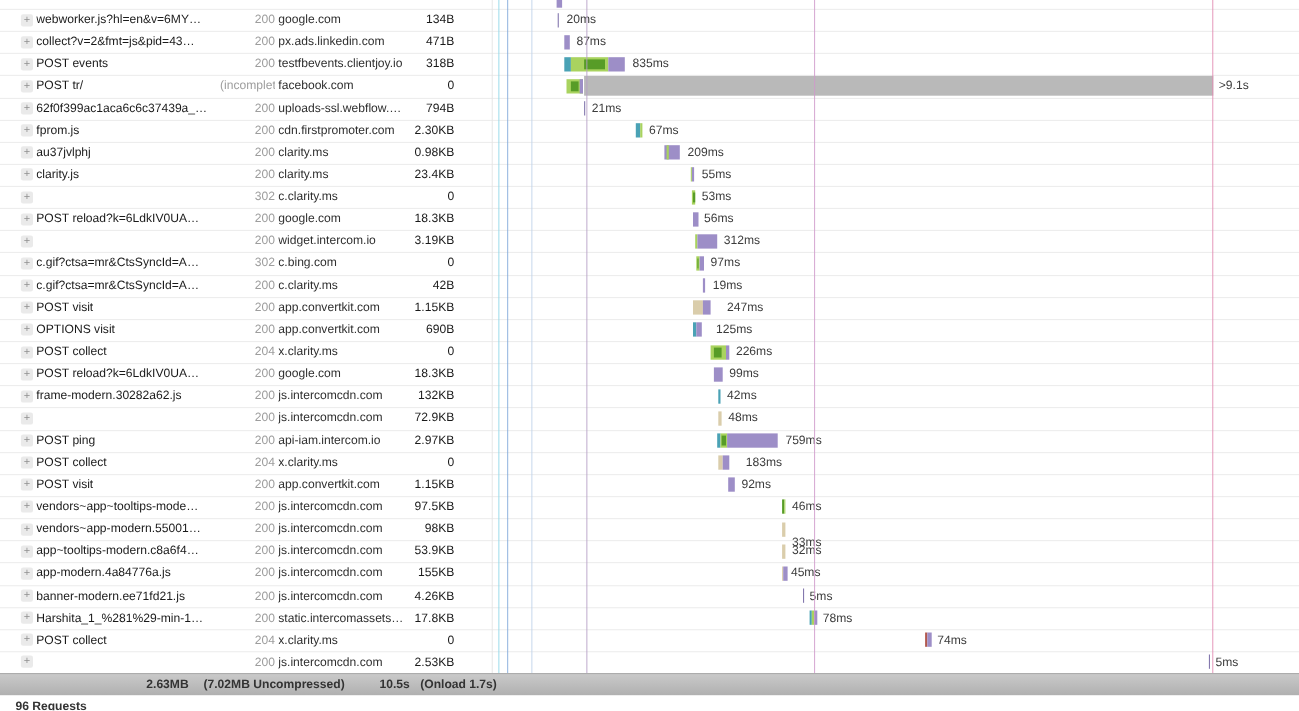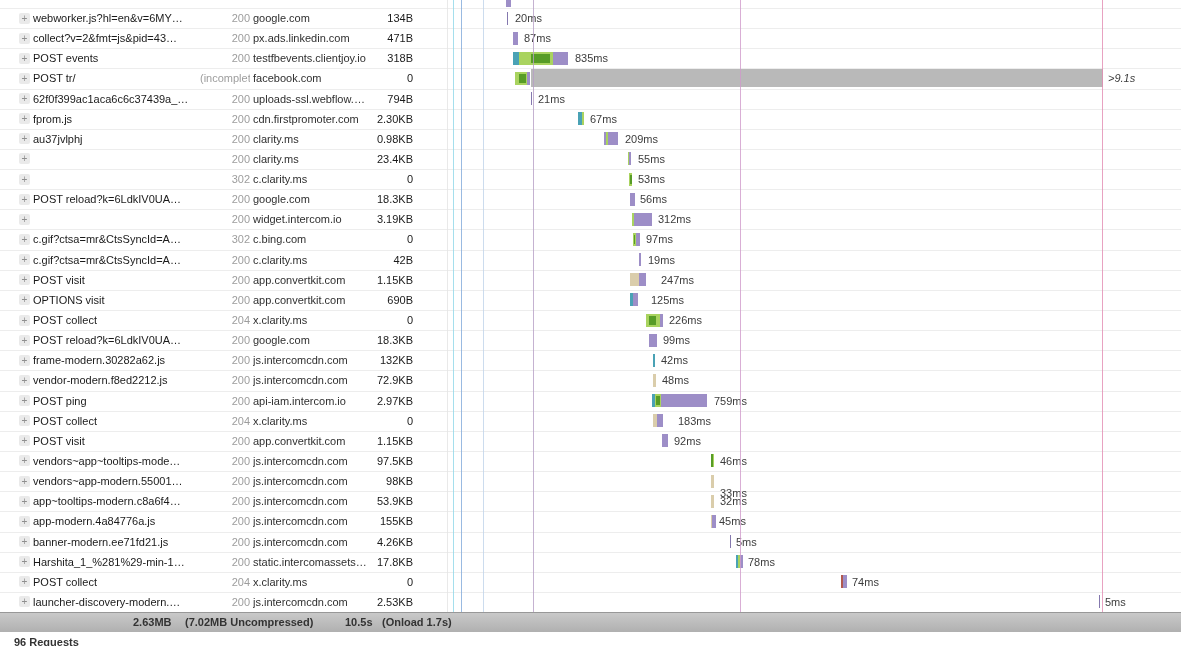--- a/index.html
+++ b/index.html
@@ -72,21 +72,21 @@
     <div class="cell status">200</div>
     <div class="cell domain">testfbevents.clientjoy.io</div>
     <div class="cell size">318B</div>
   </div>
       <div class="row" style="top: 68.405px;">
     <div class="wf">
           <div class="seg" style="left: 515px; width: 15px; background: rgb(169, 211, 95);"></div>
           <div class="seg" style="left: 519px; width: 7px; background: rgb(87, 156, 39); height: 9px; top: 5.5px;"></div>
           <div class="seg" style="left: 526.5px; width: 3.5px; background: rgb(157, 142, 199);"></div>
           <div class="seg" style="left: 531px; width: 572px; background: rgb(185, 185, 185); height: 18px; top: 1px;"></div>
-          <div class="wlabel" style="left: 1108px; font-style: italic;">&gt;9.1s</div>
+          <div class="wlabel" style="left: 1108px;">&gt;9.1s</div>
         </div>
     <span class="plus">+</span>
     <div class="cell name">POST tr/</div>
     <div class="cell status left">(incomplete</div>
     <div class="cell domain">facebook.com</div>
     <div class="cell size">0</div>
   </div>
       <div class="row" style="top: 88.54px;">
     <div class="wf">
           <div class="seg" style="left: 530.5px; width: 1.5px; background: rgb(132, 120, 174);"></div>
@@ -122,20 +122,21 @@
     <div class="cell domain">clarity.ms</div>
     <div class="cell size">0.98KB</div>
   </div>
       <div class="row" style="top: 148.945px;">
     <div class="wf">
           <div class="seg" style="left: 627.5px; width: 1px; background: rgb(169, 211, 95);"></div>
           <div class="seg" style="left: 628.5px; width: 2.5px; background: rgb(157, 142, 199);"></div>
           <div class="wlabel" style="left: 638px;">55ms</div>
         </div>
     <span class="plus">+</span>
+    <div class="cell name">clarity.js</div>
     <div class="cell status">200</div>
     <div class="cell domain">clarity.ms</div>
     <div class="cell size">23.4KB</div>
   </div>
       <div class="row" style="top: 169.08px;">
     <div class="wf">
           <div class="seg" style="left: 629px; width: 3px; background: rgb(169, 211, 95);"></div>
           <div class="seg" style="left: 630px; width: 1.5px; background: rgb(87, 156, 39); height: 9px; top: 5.5px;"></div>
           <div class="wlabel" style="left: 638px;">53ms</div>
         </div>
@@ -248,21 +249,20 @@
     <div class="cell status">200</div>
     <div class="cell domain">js.intercomcdn.com</div>
     <div class="cell size">132KB</div>
   </div>
       <div class="row" style="top: 370.43px;">
     <div class="wf">
           <div class="seg" style="left: 652.5px; width: 3px; background: rgb(218, 205, 171);"></div>
           <div class="wlabel" style="left: 662px; text-align: center;">48ms</div>
         </div>
     <span class="plus">+</span>
-    <div class="cell name">vendor-modern.f8ed2212.js</div>
     <div class="cell status">200</div>
     <div class="cell domain">js.intercomcdn.com</div>
     <div class="cell size">72.9KB</div>
   </div>
       <div class="row" style="top: 390.565px;">
     <div class="wf">
           <div class="seg" style="left: 652px; width: 2.5px; background: rgb(74, 162, 181);"></div>
           <div class="seg" style="left: 654.5px; width: 6px; background: rgb(169, 211, 95);"></div>
           <div class="seg" style="left: 655.5px; width: 4px; background: rgb(87, 156, 39); height: 9px; top: 5.5px;"></div>
           <div class="seg" style="left: 660.5px; width: 46.5px; background: rgb(157, 142, 199);"></div>
@@ -378,21 +378,20 @@
     <div class="cell status">204</div>
     <div class="cell domain">x.clarity.ms</div>
     <div class="cell size">0</div>
   </div>
       <div class="row" style="top: 591.915px;">
     <div class="wf">
           <div class="seg" style="left: 1098.5px; width: 1.5px; background: rgb(132, 120, 174);"></div>
           <div class="wlabel" style="left: 1105px;">5ms</div>
         </div>
     <span class="plus">+</span>
-    <div class="cell name">launcher-discovery-modern.…</div>
     <div class="cell status">200</div>
     <div class="cell domain">js.intercomcdn.com</div>
     <div class="cell size">2.53KB</div>
   </div>
       <div class="gridline" style="left: 447px; background: rgb(228, 228, 228);"></div>
       <div class="gridline" style="left: 453px; background: rgb(142, 215, 232);"></div>
       <div class="gridline" style="left: 461px; background: rgb(127, 169, 218);"></div>
       <div class="gridline" style="left: 483px; background: rgb(191, 211, 234);"></div>
       <div class="gridline" style="left: 532.5px; background: rgb(183, 159, 198);"></div>
       <div class="gridline" style="left: 740px; background: rgb(207, 154, 202);"></div>

